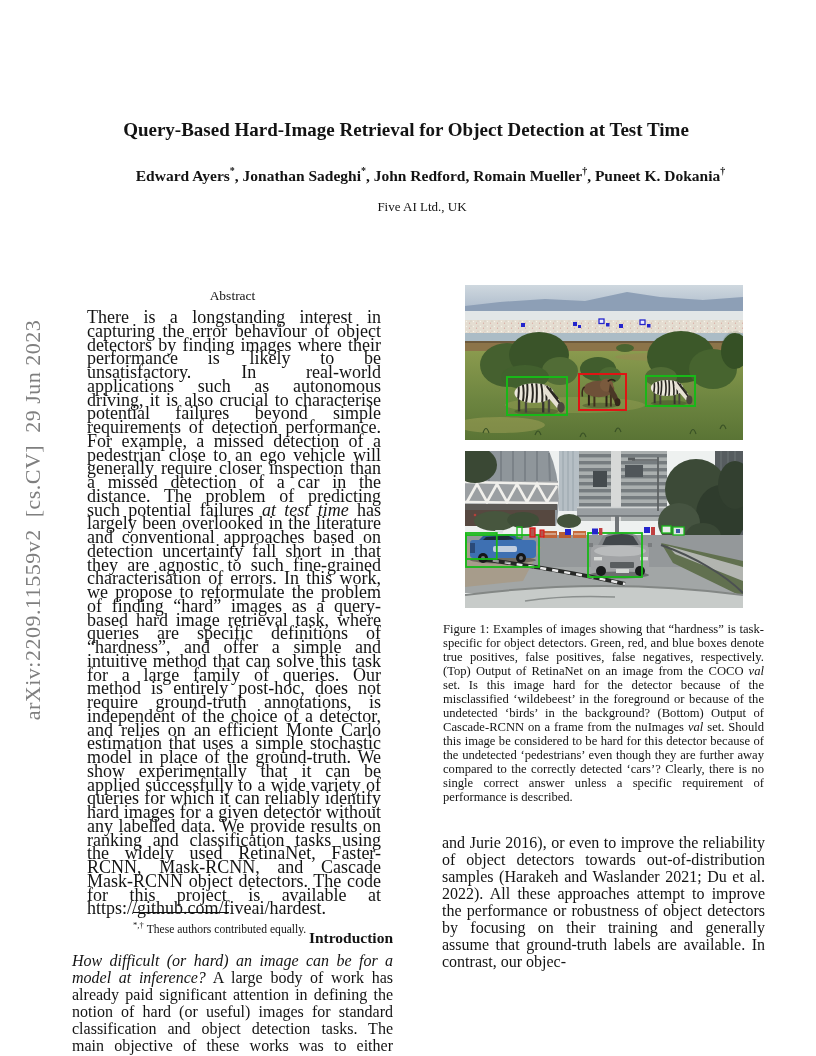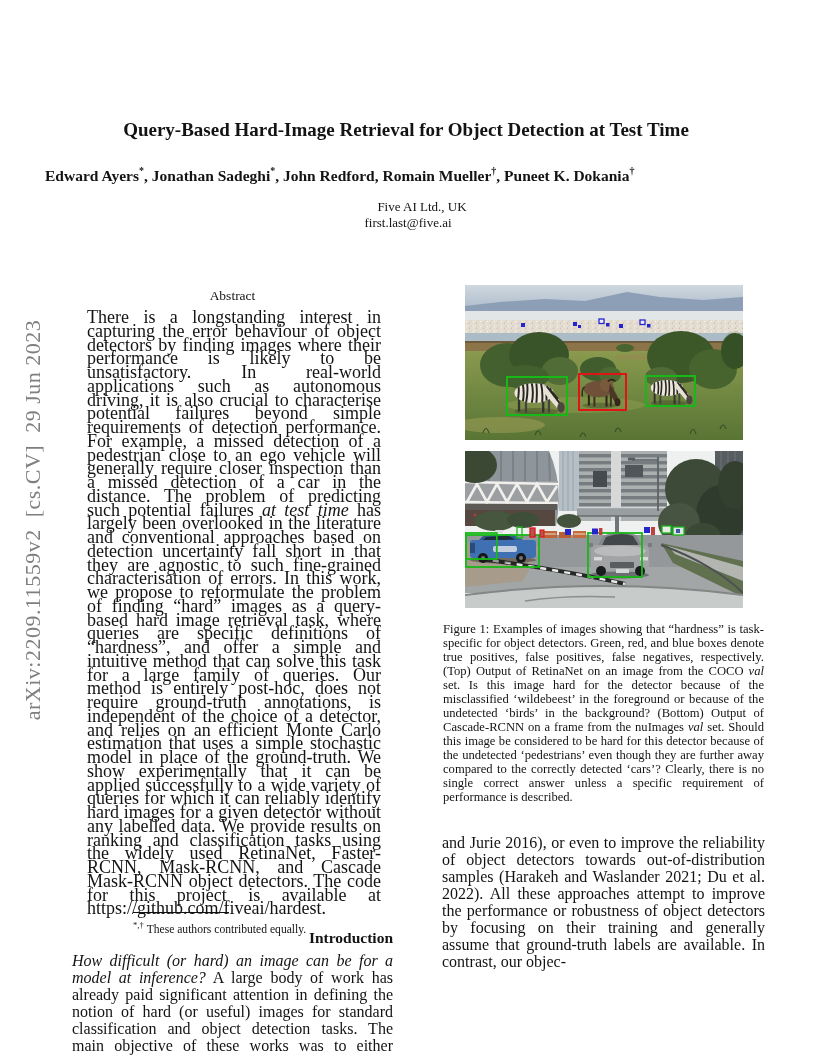--- a/index.html
+++ b/index.html
@@ -22,21 +22,21 @@
     color:#7f7f7f;
     letter-spacing:.5px;
   }
   
   .paper-title{
     position:absolute;top:119px;left:0;right:4px;
     text-align:center;font-size:19px;font-weight:bold;margin:0;
   }
   .authors{
     position:absolute;top:166px;left:0;right:0;
-    font-size:15.5px;font-weight:bold;padding-left:45px;
+    text-align:center;font-size:15.5px;font-weight:bold;padding-left:45px;
   }
   .authors sup{font-size:10px;position:relative;top:-1px;}
   .affiliation{
     position:absolute;top:199px;left:0;right:0;
     text-align:center;font-size:13px;margin-left:28px;
   }
   .email{
     position:absolute;top:215px;left:0;right:0;
     text-align:center;font-size:13px;
   }
@@ -87,21 +87,20 @@
 
 <div class="page">
 
   <div class="arxiv-banner">arXiv:2209.11559v2  [cs.CV]  29 Jun 2023</div>
 
   <h1 class="paper-title">Query-Based Hard-Image Retrieval for Object Detection at Test Time</h1>
   <div class="authors">
     <span>Edward Ayers</span><sup>*</sup><span>, Jonathan Sadeghi</span><sup>*</sup><span>, John Redford, Romain Mueller</span><sup>†</sup><span>, Puneet K. Dokania</span><sup>†</sup>
   </div>
   <div class="affiliation">Five AI Ltd., UK</div>
-  <div class="email">first.last@five.ai</div>
 
   <div class="col-left">
     <div class="abstract-heading">Abstract</div>
     <p class="abstract-text"><span>There is a longstanding interest in capturing the error behaviour of object detectors by finding images where their performance is likely to be unsatisfactory. In real-world applications such as autonomous driving, it is also crucial to characterise potential failures beyond simple requirements of detection performance. For example, a missed detection of a pedestrian close to an ego vehicle will generally require closer inspection than a missed detection of a car in the distance. The problem of predicting such potential failures </span><span class="em">at test time</span><span> has largely been overlooked in the literature and conventional approaches based on detection uncertainty fall short in that they are agnostic to such fine-grained characterisation of errors. In this work, we propose to reformulate the problem of finding “hard” images as a query-based hard image retrieval task, where queries are specific definitions of “hardness”, and offer a simple and intuitive method that can solve this task for a large family of queries. Our method is entirely post-hoc, does not require ground-truth annotations, is independent of the choice of a detector, and relies on an efficient Monte Carlo estimation that uses a simple stochastic model in place of the ground-truth. We show experimentally that it can be applied successfully to a wide variety of queries for which it can reliably identify hard images for a given detector without any labelled data. We provide results on ranking and classification tasks using the widely used RetinaNet, Faster-RCNN, Mask-RCNN, and Cascade Mask-RCNN object detectors. The code for this project is available at </span><span>https://github.com/fiveai/hardest</span><span>.</span></p>
 
     <h2 class="section-heading">Introduction</h2>
     <p class="body-text"><span class="em">How difficult (or hard) an image can be for a model at inference?</span><span> A large body of work has already paid significant attention in defining the notion of hard (or useful) images for standard classification and object detection tasks. The main objective of these works was to either perform active learning mainly to reduce the labelling and training cost (Gal, Islam, and Ghahramani 2017; Choi et al. 2021; Roy, Unmesh, and Namboodiri 2018; Aghdam et al. 2019; Haussmann et al. 2020; Yu et al. 2022; Feng et al. 2019), or to improve the training mechanism (Shrivastava, Gupta, and Girshick 2016; Lin et al. 2017; Pang et al. 2019; Chen et al. 2020), perform metric learning (Suh et al. 2019; Bucher, Herbin,</span></p>
   </div>
 
   <div class="col-right">

